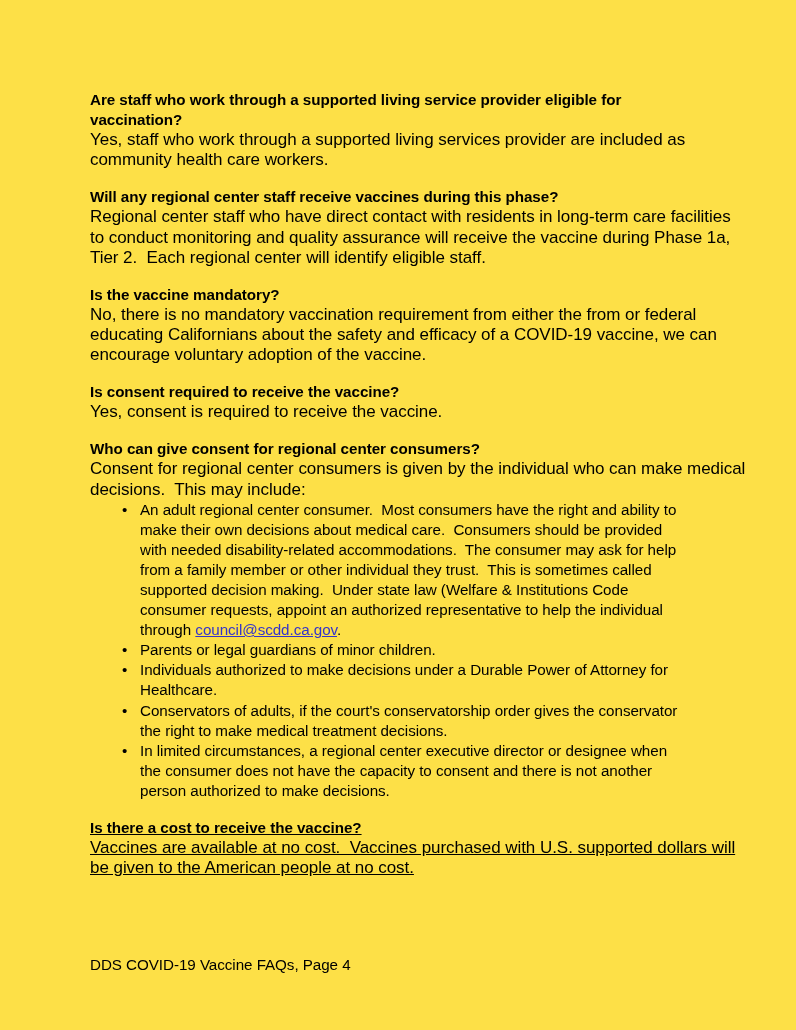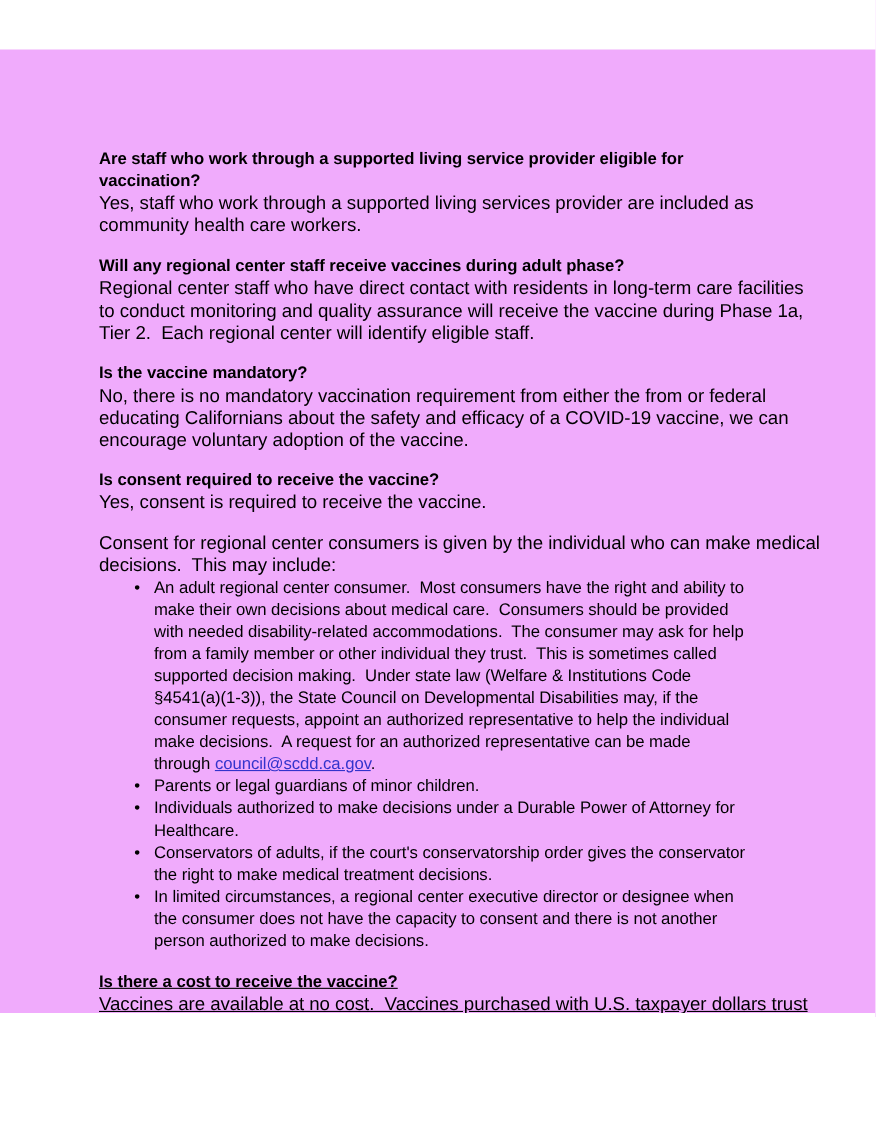--- a/index.html
+++ b/index.html
@@ -3,27 +3,26 @@
 <meta charset="utf-8">
 <style>
   html, body {
     margin: 0;
     padding: 0;
     background: #ffffff;
   }
   .page {
     position: relative;
     width: 796px;
-    height: 876px;
-    background: #f0abfc;
+    height: 1030px;
+    background: #fde047;
     overflow: hidden;
     font-family: "Liberation Sans", sans-serif;
     color: #000000;
     box-sizing: border-box;
-    margin-top: 45px;
   }
   .content {
     position: absolute;
     left: 90px;
     top: 90px;
     width: 618px;
   }
   .qa-block {
     margin: 0 0 17px 0;
   }
@@ -102,21 +101,21 @@
         <span class="ln">vaccination?</span>
       </div>
       <div class="answer">
         <span class="ln">Yes, staff who work through a supported living services provider are included as</span>
         <span class="ln">community health care workers.</span>
       </div>
     </div>
 
     <div class="qa-block">
       <div class="question">
-        <span class="ln">Will any regional center staff receive vaccines during adult phase?</span>
+        <span class="ln">Will any regional center staff receive vaccines during this phase?</span>
       </div>
       <div class="answer">
         <span class="ln">Regional center staff who have direct contact with residents in long-term care facilities</span>
         <span class="ln">to conduct monitoring and quality assurance will receive the vaccine during Phase 1a,</span>
         <span class="ln">Tier 2.  Each regional center will identify eligible staff.</span>
       </div>
     </div>
 
     <div class="qa-block">
       <div class="question">
@@ -132,36 +131,37 @@
     <div class="qa-block">
       <div class="question">
         <span class="ln">Is consent required to receive the vaccine?</span>
       </div>
       <div class="answer">
         <span class="ln">Yes, consent is required to receive the vaccine.</span>
       </div>
     </div>
 
     <div class="qa-block">
+      <div class="question">
+        <span class="ln">Who can give consent for regional center consumers?</span>
+      </div>
       <div class="answer">
         <span class="ln">Consent for regional center consumers is given by the individual who can make medical</span>
         <span class="ln">decisions.  This may include:</span>
       </div>
 
       <ul class="bullets">
         <li>
           <span class="dot">•</span>
           <span class="ln">An adult regional center consumer.  Most consumers have the right and ability to</span>
           <span class="ln">make their own decisions about medical care.  Consumers should be provided</span>
           <span class="ln">with needed disability-related accommodations.  The consumer may ask for help</span>
           <span class="ln">from a family member or other individual they trust.  This is sometimes called</span>
           <span class="ln">supported decision making.  Under state law (Welfare &amp; Institutions Code</span>
-          <span class="ln">§4541(a)(1-3)), the State Council on Developmental Disabilities may, if the</span>
           <span class="ln">consumer requests, appoint an authorized representative to help the individual</span>
-          <span class="ln">make decisions.  A request for an authorized representative can be made</span>
           <span class="ln"><span>through </span><a class="maillink" href="#">council@scdd.ca.gov</a><span>.</span></span>
         </li>
 
         <li>
           <span class="dot">•</span>
           <span class="ln">Parents or legal guardians of minor children.</span>
         </li>
 
         <li>
           <span class="dot">•</span>
@@ -182,21 +182,21 @@
           <span class="ln">person authorized to make decisions.</span>
         </li>
       </ul>
     </div>
 
     <div class="qa-block" style="margin-top:17px;text-decoration:underline;">
       <div class="question">
         <span class="ln">Is there a cost to receive the vaccine?</span>
       </div>
       <div class="answer">
-        <span class="ln">Vaccines are available at no cost.  Vaccines purchased with U.S. taxpayer dollars trust</span>
+        <span class="ln">Vaccines are available at no cost.  Vaccines purchased with U.S. supported dollars will</span>
         <span class="ln">be given to the American people at no cost.</span>
       </div>
     </div>
 
   </div>
 
   <div class="footer">
     <span>DDS COVID-19 Vaccine FAQs, Page 4</span>
   </div>
 </div>

